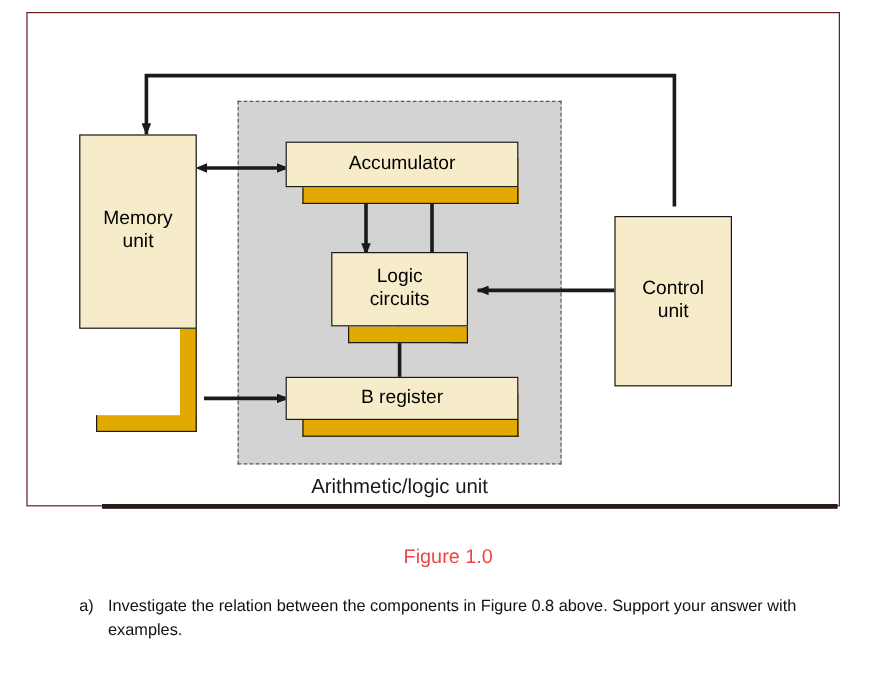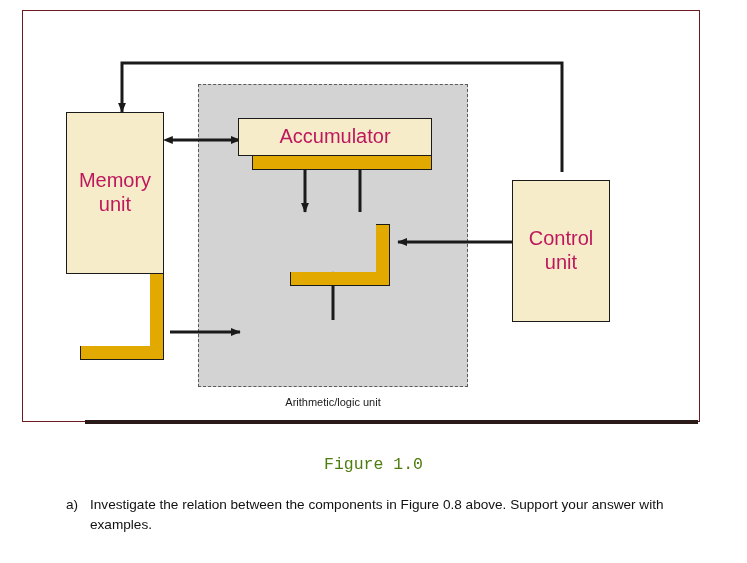--- a/index.html
+++ b/index.html
@@ -59,21 +59,21 @@
     background: #d3d3d3;
     border: 1.6px dashed #5a5a5a;
     box-sizing: border-box;
   }
   #alu-label {
     position: absolute;
     left: 198px;
     top: 396px;
     width: 270px;
     text-align: center;
-    font-size: 11px;
+    font-size: 17px;
     color: #1a1a1a;
     font-family: "Liberation Sans", sans-serif;
   }
 
   
   .box3d {
     position: absolute;
   }
   .box3d .face {
     position: absolute;
@@ -81,22 +81,22 @@
     top: 0;
     right: 14px;
     bottom: 14px;
     background: #f6ecc9;
     border: 1.3px solid #1a1a1a;
     box-sizing: border-box;
     display: flex;
     align-items: center;
     justify-content: center;
     text-align: center;
-    font-size: 20px;
-    color: #be185d;
+    font-size: 16px;
+    color: #000000;
     line-height: 1.18;
     z-index: 2;
   }
   .box3d .side,
   .box3d .bottom {
     position: absolute;
     background: #e2a900;
     z-index: 1;
   }
   .box3d .side {
@@ -110,23 +110,23 @@
     box-sizing: border-box;
   }
 
   
   #figure-caption {
     position: absolute;
     left: 0;
     top: 455px;
     width: 747px;
     text-align: center;
-    font-family: Liberation Mono, monospace;
+    font-family: Liberation Sans, sans-serif;
     font-size: 16.5px;
-    color: #4d7c0f;
+    color: #ef4444;
   }
   #question-block {
     position: absolute;
     left: 66px;
     top: 495px;
     width: 650px;
     display: flex;
     font-size: 13.6px;
     color: #111111;
     line-height: 1.45;
@@ -205,22 +205,35 @@
     <div class="side" style="left:180px; top:14px; width:14px; height:38px;"></div>
     <div class="bottom" style="left:14px;  top:38px; width:180px; height:14px;"></div>
     <div class="face">
       <span>Accumulator</span>
     </div>
   </div>
 
   <div class="box3d" style="left:276px; top:210px; width:128px; height:76px;">
     <div class="side" style="left:100px; top:14px; width:14px; height:62px;"></div>
     <div class="bottom" style="left:14px;  top:62px; width:100px; height:14px;"></div>
-  </div>
-
+    <div class="face">
+      <span>
+        <span>Logic</span><br>
+        <span>circuits</span>
+      </span>
+    </div>
+  </div>
+
+  <div class="box3d" style="left:238px; top:314px; width:208px; height:50px;">
+    <div class="side" style="left:180px; top:14px; width:14px; height:36px;"></div>
+    <div class="bottom" style="left:14px;  top:36px; width:180px; height:14px;"></div>
+    <div class="face">
+      <span>B register</span>
+    </div>
+  </div>
 
   <div class="box3d" style="left:512px; top:180px; width:112px; height:156px;">
     <div class="side" style="left:84px;  top:14px;  width:14px; height:108px;"></div>
     <div class="bottom" style="left:14px;  top:108px; width:84px; height:14px;"></div>
     <div class="face">
       <span>
         <span>Control</span><br>
         <span>unit</span>
       </span>
     </div>

